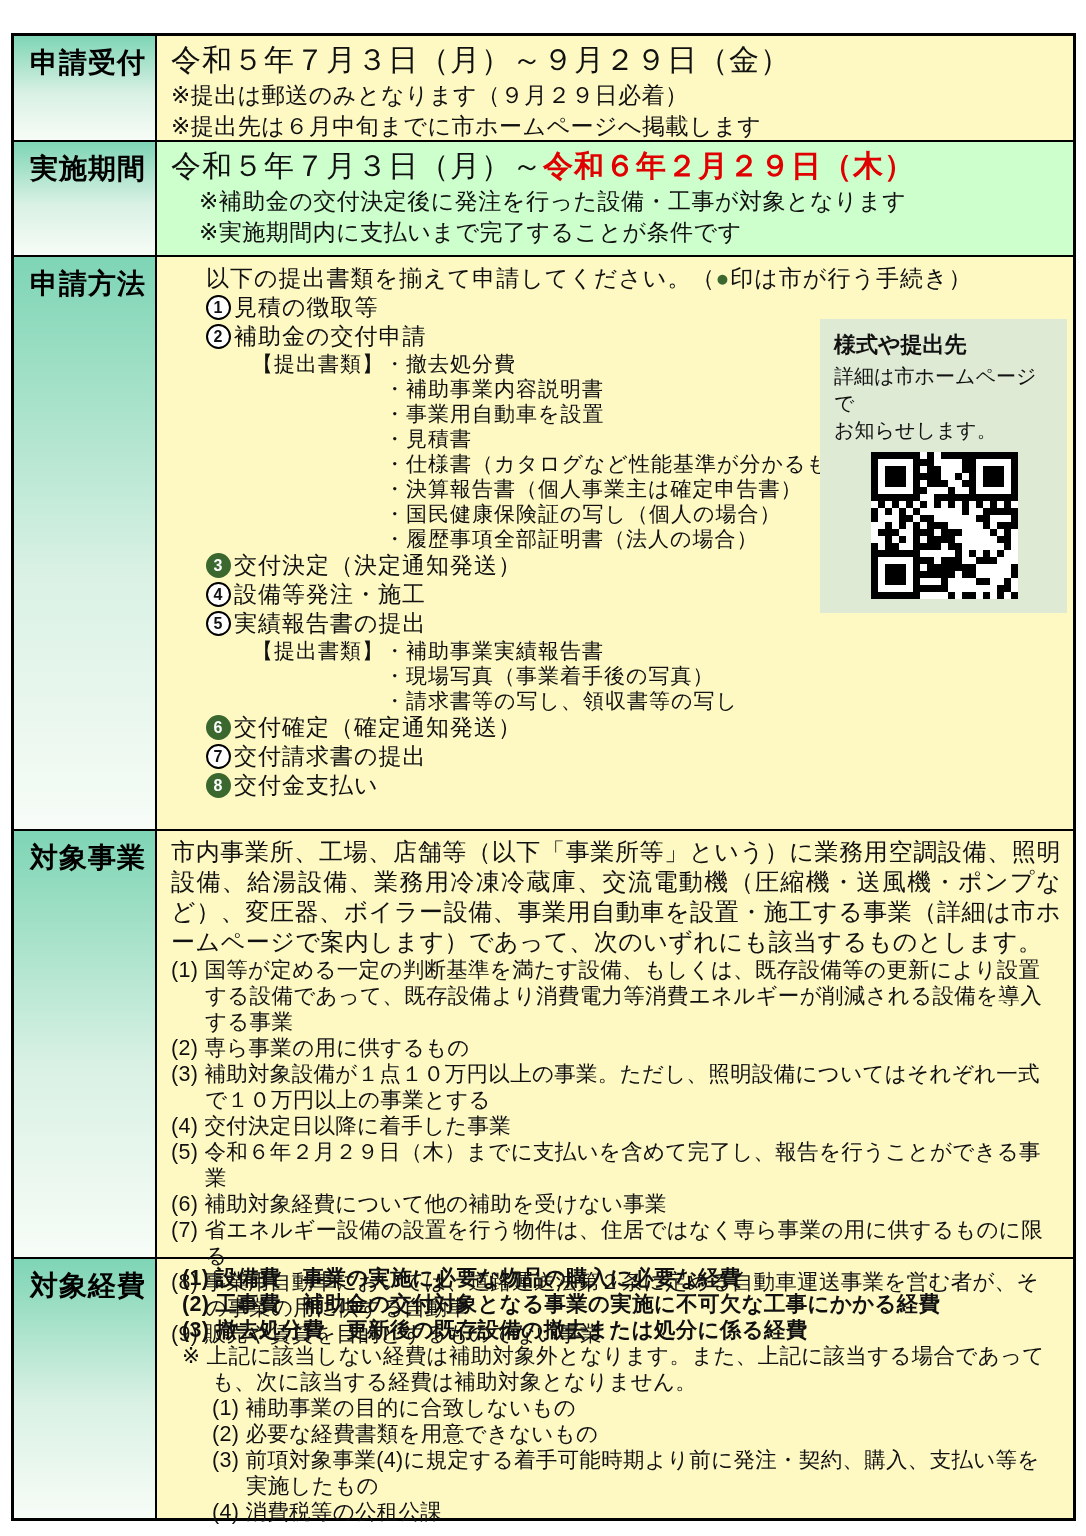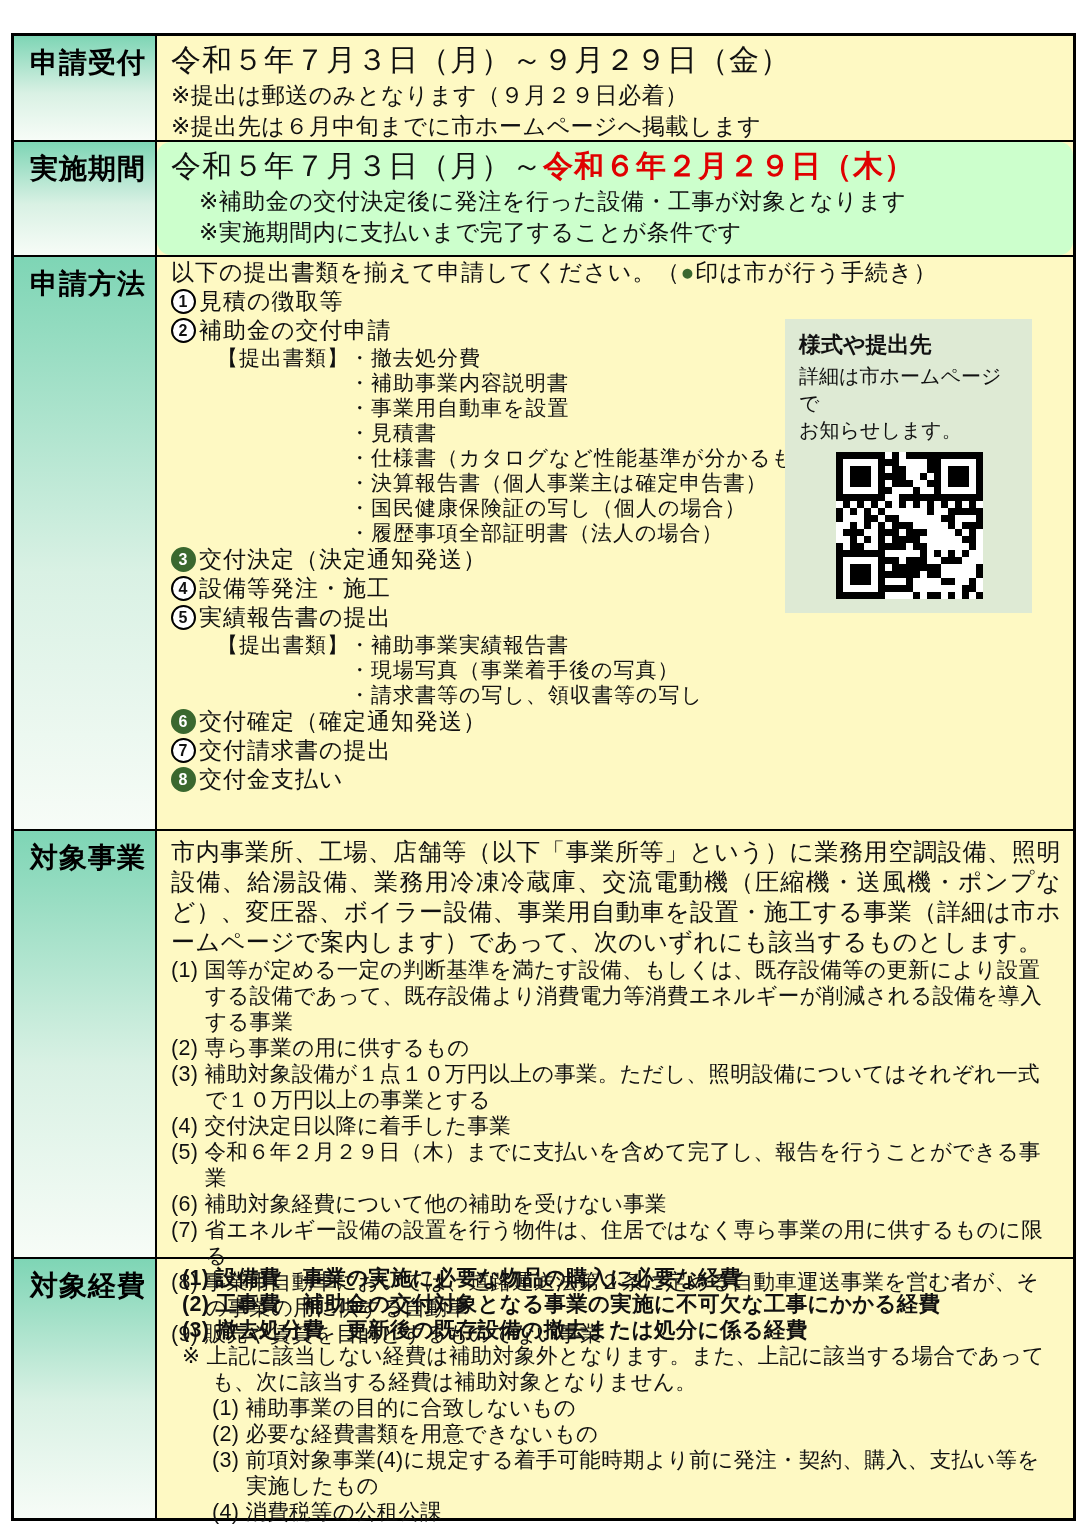--- a/index.html
+++ b/index.html
@@ -11,21 +11,21 @@
   .row + .row{border-top:2px solid #000;}
   .hcell{width:143px;box-sizing:border-box;border-right:2px solid #000;flex:none;
          background:linear-gradient(to bottom,#7ed5b5 0%,#d9f1e4 55%,#f7fcf7 100%);
          padding:8px 0 0 16px;}
   .hcell .lbl{font-weight:bold;font-size:28px;letter-spacing:1px;color:#000;}
   .ccell{flex:1;box-sizing:border-box;padding:4px 8px 0 14px;position:relative;}
   .bigline{font-size:30px;line-height:40px;letter-spacing:1px;}
   .redpart{color:#e00000;font-weight:bold;}
   .note{font-size:23px;line-height:31px;letter-spacing:0.5px;}
   .note.indent{margin-left:28px;}
-  .green-bg{background:#ccffcc;border-radius:14px;}
+  .green-bg{background:#ccffcc;}
   
   .introline{font-size:23px;line-height:30px;letter-spacing:1px;}
   .greendot{color:#3a682f;}
   .step{font-size:23px;line-height:29px;letter-spacing:1px;display:flex;align-items:center;}
   .marker{width:25px;height:25px;box-sizing:border-box;border:2px solid #000;border-radius:50%;
           display:inline-flex;align-items:center;justify-content:center;flex:none;
           font-size:16px;font-weight:bold;margin-right:3px;background:#fff;line-height:1;}
   .marker.filled{background:#3a682f;border-color:#3a682f;color:#fff;}
   .docs{display:flex;margin-left:46px;}
   .docs .dlabel{font-size:21px;line-height:25px;flex:none;width:132px;letter-spacing:1px;}
@@ -68,25 +68,25 @@
       <div class="hcell">
         <div class="lbl">実施期間</div>
       </div>
       <div class="ccell green-bg">
         <div class="bigline"><span>令和５年７月３日（月）～</span><span class="redpart">令和６年２月２９日（木）</span></div>
         <div class="note indent">※補助金の交付決定後に発注を行った設備・工事が対象となります</div>
         <div class="note indent">※実施期間内に支払いまで完了することが条件です</div>
       </div>
     </div>
 
-    <div class="row" style="height:574px;">
+    <div class="row" style="height:574px;gap:35px;">
       <div class="hcell">
         <div class="lbl">申請方法</div>
       </div>
-      <div class="ccell" style="padding-top:0;">
+      <div class="ccell" style="padding-top:6px;">
         <div class="introline"><span>以下の提出書類を揃えて申請してください。（</span><span class="greendot">●</span><span>印は市が行う手続き）</span></div>
 
         <div class="step">
             <span class="marker">1</span>
             <span>見積の徴取等</span>
           </div>
         <div class="step">
             <span class="marker">2</span>
             <span>補助金の交付申請</span>
           </div>

